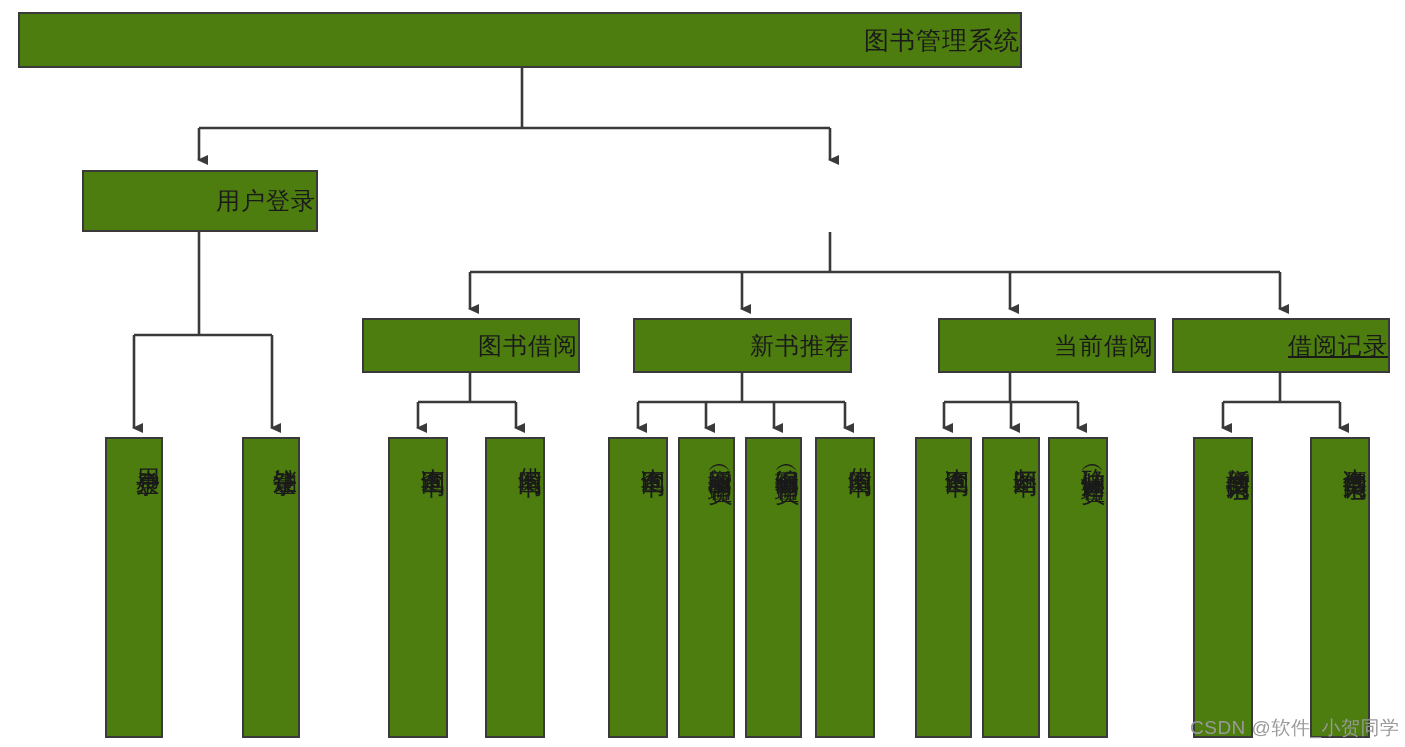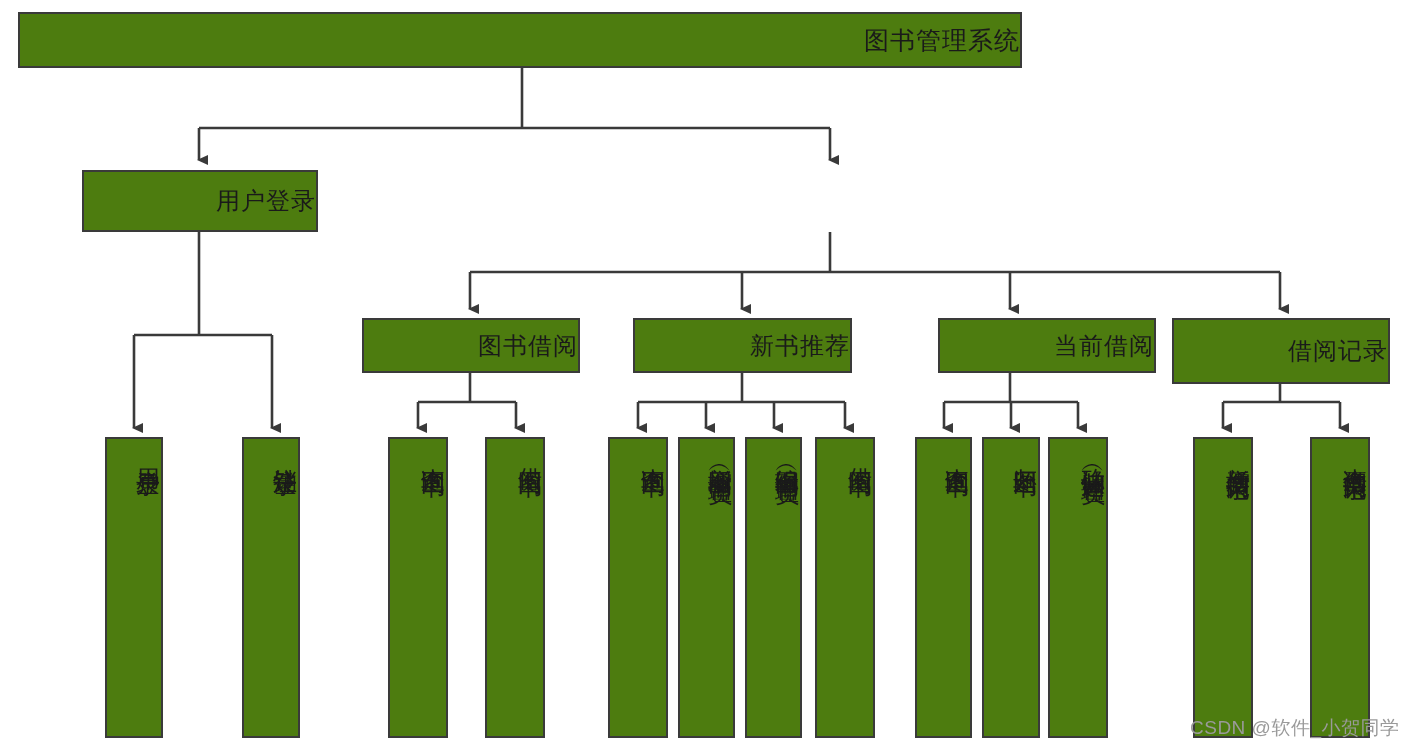--- a/index.html
+++ b/index.html
@@ -127,21 +127,21 @@
 
   <div class="node horiz" style="left:362px; top:318px; width:218px; height:55px;">
     <span>图书借阅</span>
   </div>
   <div class="node horiz" style="left:633px; top:318px; width:219px; height:55px;">
     <span>新书推荐</span>
   </div>
   <div class="node horiz" style="left:902px; top:318px; width:218px; height:55px;margin-left:36px;">
     <span>当前借阅</span>
   </div>
-  <div class="node horiz" style="left:1172px; top:318px; width:218px; height:66px;">
+  <div class="node horiz" style="left:1172px; top:318px; width:218px; height:55px;text-decoration:underline;">
     <span>借阅记录</span>
   </div>
 
   <div class="node vert" style="left:105px; top:437px; width:58px; height:301px;">
     <span class="vtext">用户登录</span>
   </div>
   <div class="node vert" style="left:242px; top:437px; width:58px; height:301px;">
     <span class="vtext">注销登录</span>
   </div>
 

